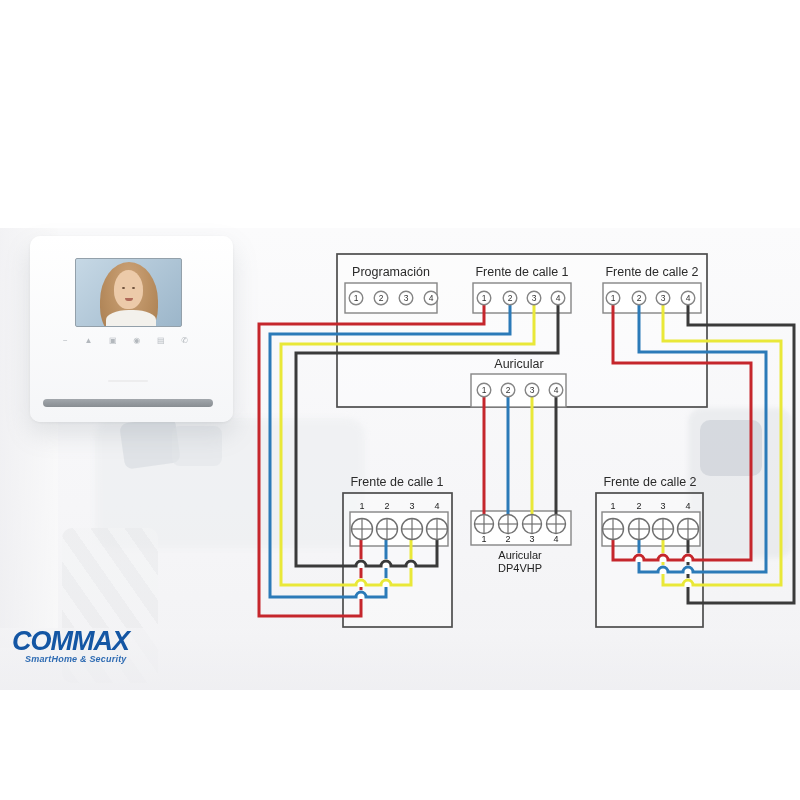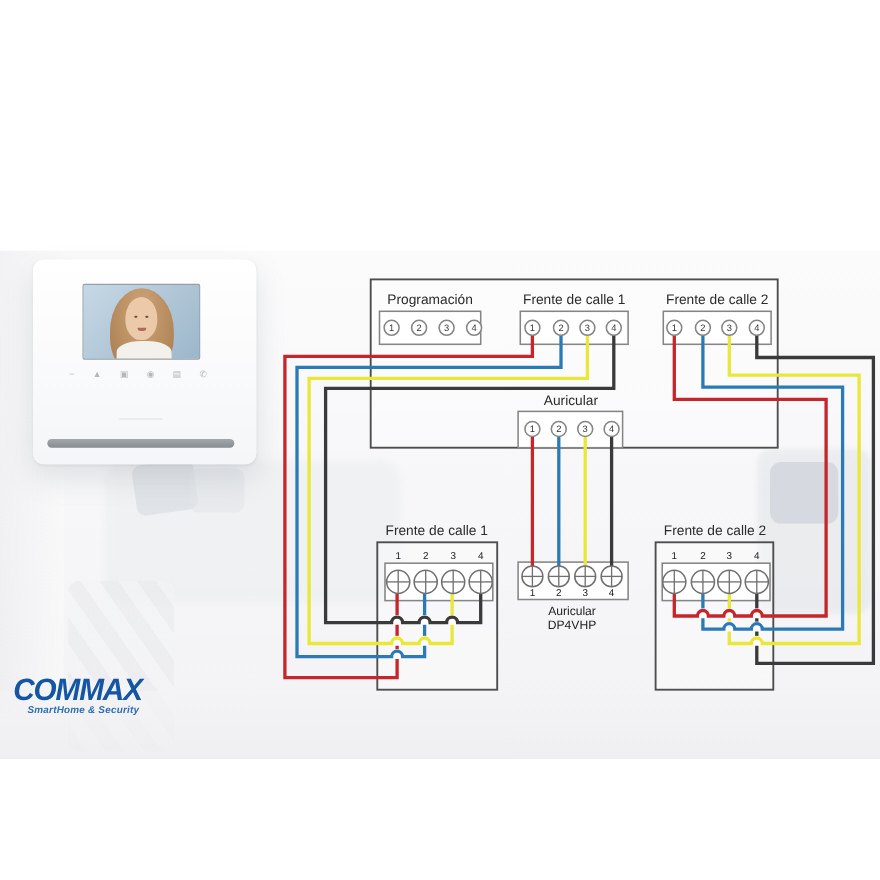--- a/index.html
+++ b/index.html
@@ -49,21 +49,21 @@
     background:#f3f1ec; border-radius:45% 45% 0 0; }
   .btn-row { position:absolute; left:33px; top:100px; width:125px;
     display:flex; justify-content:space-between; color:#b3b8bd; font-size:8px;
     line-height:10px; }
   .groove { position:absolute; left:78px; top:144px; width:40px; height:2px;
     background:#ededee; border-radius:1px; }
   .speaker { position:absolute; left:13px; top:163px; width:170px; height:8px;
     border-radius:4px; background:linear-gradient(#a2a7ac,#888d92); }
 
   
-  .logo { position:absolute; left:12px; top:612px; }
+  .logo { position:absolute; left:12px; top:626px; }
   .logo-text { font-size:27px; font-weight:bold; font-style:italic;
     letter-spacing:-1px; transform:scaleY(1.04); transform-origin:left; }
   .logo-tag { font-size:9px; font-style:italic; margin:-3px 0 14px 13px;
     letter-spacing:.2px; font-weight:bold; }
 
   
   .diagram-svg { position:absolute; left:0; top:0; width:800px; height:800px; }
   .bigbox { fill:rgba(255,255,255,0.35); stroke:#4d4d4d; stroke-width:1.7; }
   .strip { fill:#ffffff; stroke:#858585; stroke-width:1.4; }
   .tc { fill:#ffffff; stroke:#858585; stroke-width:1.4; }

